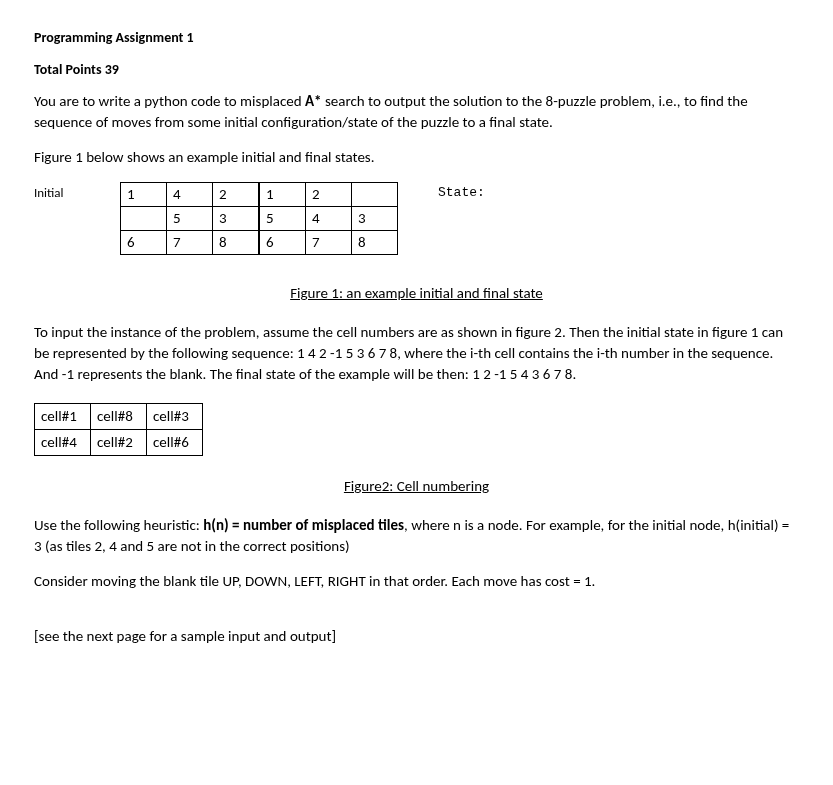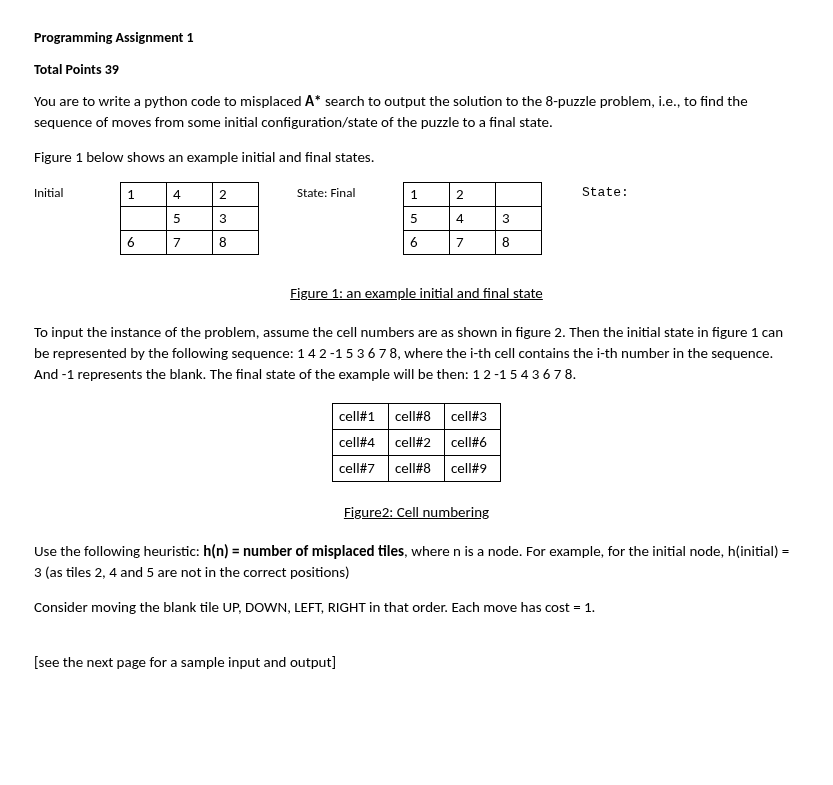--- a/index.html
+++ b/index.html
@@ -47,21 +47,20 @@
       padding: 2px 6px;
     }
 
     .fig-caption {
       text-align: center;
       margin: 28px 0 18px 0;
       text-decoration: underline;
     }
     .cells-wrap {
       display: flex;
-      justify-content: center;
       margin: 18px 0 8px 0;
     }
   </style>
 </head>
 <body>
 
 <h1>Programming Assignment 1</h1>
 <h2>Total Points 39</h2>
 
 <p>
@@ -86,21 +85,20 @@
       <td>3</td>
     </tr>
     <tr>
       <td>6</td>
       <td>7</td>
       <td>8</td>
     </tr>
   </tbody>
     </table>
 
-  <div class="state-label lbl-statefinal">State:  Final</div>
 
   <table class="puzzle">
     <tbody>
         <tr>
       <td>1</td>
       <td>2</td>
       <td></td>
     </tr>
     <tr>
       <td>5</td>
@@ -128,25 +126,20 @@
         <tr>
       <td>cell#1</td>
       <td>cell#8</td>
       <td>cell#3</td>
     </tr>
     <tr>
       <td>cell#4</td>
       <td>cell#2</td>
       <td>cell#6</td>
     </tr>
-    <tr>
-      <td>cell#7</td>
-      <td>cell#8</td>
-      <td>cell#9</td>
-    </tr>
   </tbody>
     </table>
 </div>
 
 <p class="fig-caption" style="margin-top:20px;">Figure2: Cell numbering</p>
 
 <p>
   <span>Use the following heuristic: </span><span class="bold">h(n) = number of misplaced tiles</span><span>, where n is a node. For example, for the initial node, h(initial) = 3 (as tiles 2, 4 and 5 are not in the correct positions)</span>
 </p>
 

